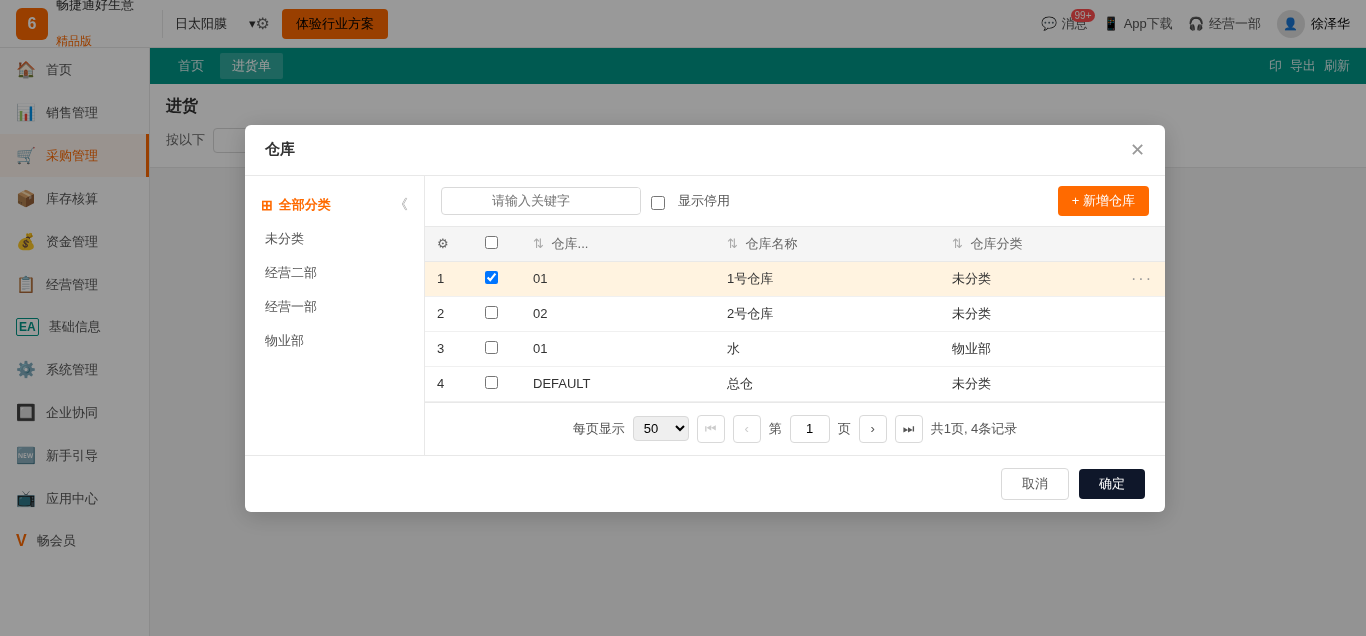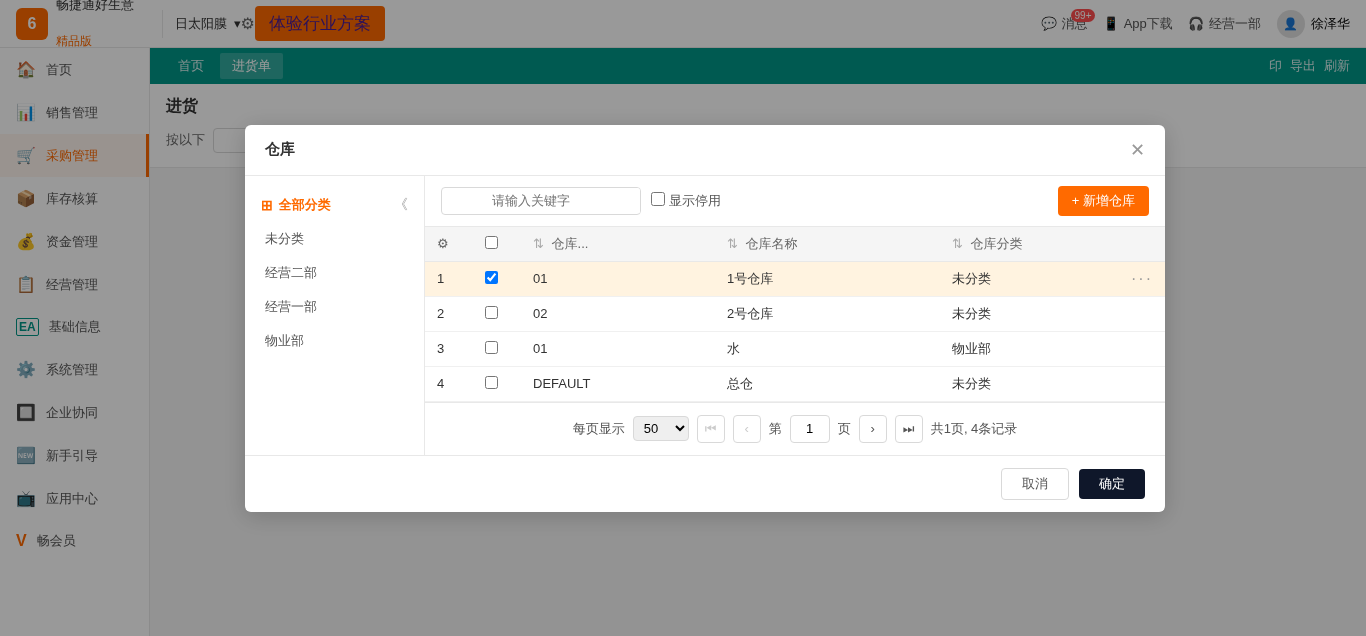--- a/index.html
+++ b/index.html
@@ -26,32 +26,32 @@
       width: 32px; height: 32px;
       background: #ff6a00;
       border-radius: 6px;
       display: flex; align-items: center; justify-content: center;
       color: #fff; font-weight: bold; font-size: 16px;
     }
     .logo-text { font-size: 13px; color: #333; line-height: 1.3; }
     .logo-sub { font-size: 12px; color: #ff6a00; margin-top: 20px; }
     .header-divider { width: 1px; height: 28px; background: #e8e8e8; margin: 0 12px; }
     .store-selector {
-      display: flex; align-items: center; gap: 7px;
+      display: flex; align-items: center; gap: 22px;
       color: #333; font-size: 13px; cursor: pointer;
     }
     .industry-btn {
       background: #ff6a00;
-      color: #4c1d95;
+      color: #000000;
       border: none;
       border-radius: 4px;
       padding: 6px 14px;
-      font-size: 17px;
+      font-size: 13px;
       cursor: pointer;
-      margin-left: 0;
+      margin-left: 12px;
     }
     .header-right {
       margin-left: auto;
       display: flex;
       align-items: center;
       gap: 16px;
     }
     .header-icon-item {
       display: flex; align-items: center; gap: 4px;
       color: #555; font-size: 13px; cursor: pointer;
@@ -199,21 +199,21 @@
     .search-box {
       display: flex; align-items: center;
       border: 1px solid #d9d9d9; border-radius: 4px;
       overflow: hidden; width: 200px; padding-left: 40px;
     }
     .search-input {
       border: none; outline: none; padding: 5px 10px;
       font-size: 13px; flex: 1;
     }
     .search-btn { background: none; border: none; padding: 5px 8px; cursor: pointer; color: #999; font-size: 14px; }
-    .show-disabled { display: flex; align-items: flex-start; gap: 4px; font-size: 13px; color: #555; }
+    .show-disabled { display: flex; align-items: flex-end; gap: 13px; font-size: 13px; color: #555; }
     .checkbox { width: 14px; height: 14px; }
     .add-btn {
       margin-left: auto;
       background: #ff6a00; color: #fff;
       border: none; border-radius: 4px;
       padding: 6px 14px; font-size: 13px; cursor: pointer;
     }
 
     
     .table-wrap { flex: 1; overflow-y: auto; }

